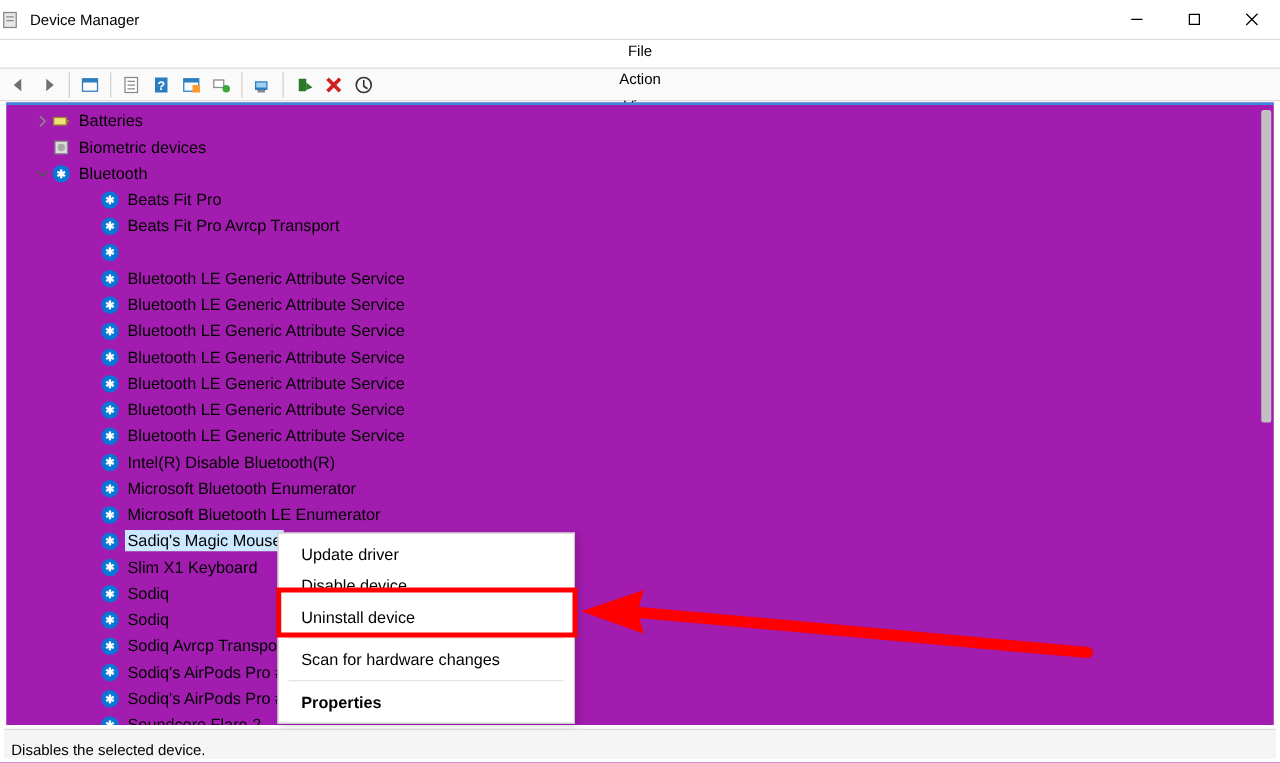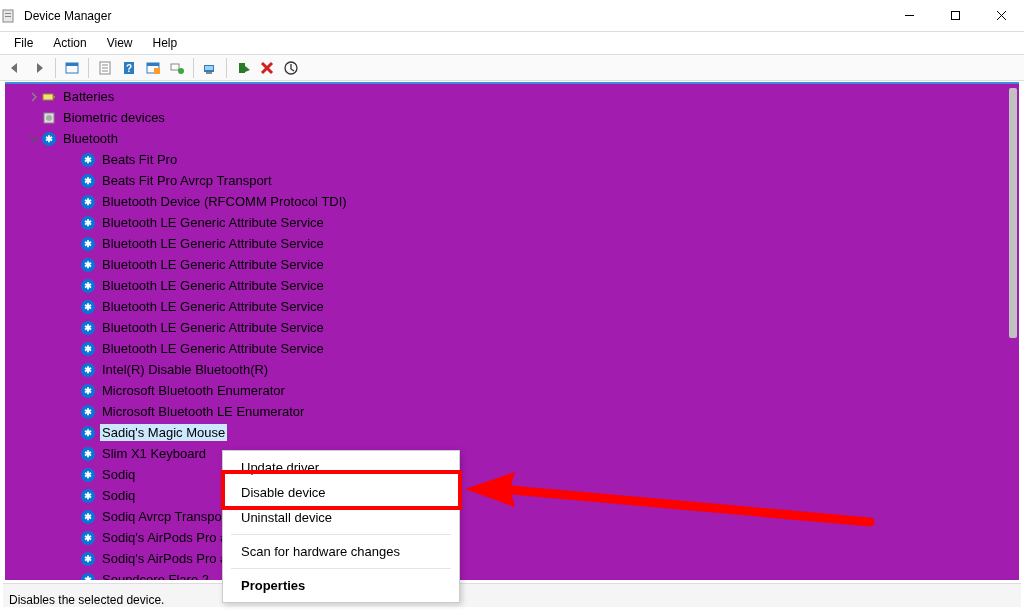--- a/index.html
+++ b/index.html
@@ -7,21 +7,21 @@
 
   
   .titlebar { height: 32px; display: flex; align-items: center; padding: 0 0; border-bottom: 1px solid #ddd; }
   .titlebar-icon { width: 16px; height: 16px; margin-right: 8px; }
   .titlebar-title { font-size: 12px; flex: 1; color: #000; }
   .win-btns { display: flex; }
   .win-btn { width: 46px; height: 30px; display: flex; align-items: center; justify-content: center; font-size: 12px; }
   .win-btn svg { width: 11px; height: 11px; }
 
   
-  .menubar { height: 22px; display: flex; align-items: center; padding: 0 6px; gap: 4px; font-size: 12px; }
+  .menubar { height: 22px; display: flex; align-items: center; padding: 0 6px; gap: 4px; font-size: 12px; flex-direction: column; }
   .menubar span { padding: 2px 8px; }
 
   
   .toolbar { height: 27px; border-top: 1px solid #ddd; border-bottom: 1px solid #ddd; display: flex; align-items: center; padding: 0 4px; gap: 2px; background:#fafafa; }
   .tsep { width: 1px; height: 20px; background: #d0d0d0; margin: 0 3px; }
   .tbtn { width: 22px; height: 22px; display: flex; align-items: center; justify-content: center; }
   .tbtn svg { width: 16px; height: 16px; }
 
   
   .content { position: absolute; top: 82px; left: 5px; right: 5px; bottom: 30px; border-top: 2px solid #3a8dde; background: #a21caf; overflow: hidden; }
@@ -31,21 +31,21 @@
   .icon { width: 16px; height: 16px; margin-right: 4px; flex-shrink:0; display:flex; align-items:center; justify-content:center; }
   .label { padding: 1px 2px; }
   .label.selected { background: #cce8ff; }
   .bt-badge { width:14px; height:14px; border-radius:50%; background:#0876d6; color:#fff; font-size:9px; font-weight:bold; display:flex; align-items:center; justify-content:center; font-family: Arial; }
 
   
   .scroll-track { position:absolute; right:0; top:0; width:14px; height:100%; }
   .scroll-thumb { position:absolute; right:2px; top:4px; width:8px; height:250px; background:#c1c1c1; border-radius:2px; }
 
   
-  .ctxmenu { position: absolute; background: #fff; border: 1px solid #ccc; box-shadow: 2px 2px 6px rgba(0,0,0,0.18); font-size: 13px; padding: 4px 0; z-index: 10; margin-top: 24px; }
+  .ctxmenu { position: absolute; background: #fff; border: 1px solid #ccc; box-shadow: 2px 2px 6px rgba(0,0,0,0.18); font-size: 13px; padding: 4px 0; z-index: 10; }
   .ctxitem { padding: 5px 18px; }
   .ctxsep { height:1px; background:#e4e4e4; margin:4px 8px; }
   .ctxitem.bold { font-weight: bold; }
 
   
   .statusbar { position: absolute; left: 3px; right: 3px; bottom: 3px; height: 24px; border-top: 1px solid #ddd; font-size: 12px; display: flex; align-items: flex-end; padding: 0 6px; background:#f5f5f5; }
 
   
   .red-rect { position:absolute; border:4px solid #ff0000; pointer-events:none; z-index:20; }
   .red-arrow { position:absolute; z-index:20; pointer-events:none; }
@@ -213,21 +213,20 @@
         <span class="icon">
           <span class="bt-badge">✱</span>
         </span>
         <span class="label">Beats Fit Pro Avrcp Transport</span>
       </div>
       <div class="row" style="padding-left:61px">
         <span class="expander"></span>
         <span class="icon">
           <span class="bt-badge">✱</span>
         </span>
-        <span class="label">Bluetooth Device (RFCOMM Protocol TDI)</span>
       </div>
       <div class="row" style="padding-left:61px">
         <span class="expander"></span>
         <span class="icon">
           <span class="bt-badge">✱</span>
         </span>
         <span class="label">Bluetooth LE Generic Attribute Service</span>
       </div>
       <div class="row" style="padding-left:61px">
         <span class="expander"></span>

